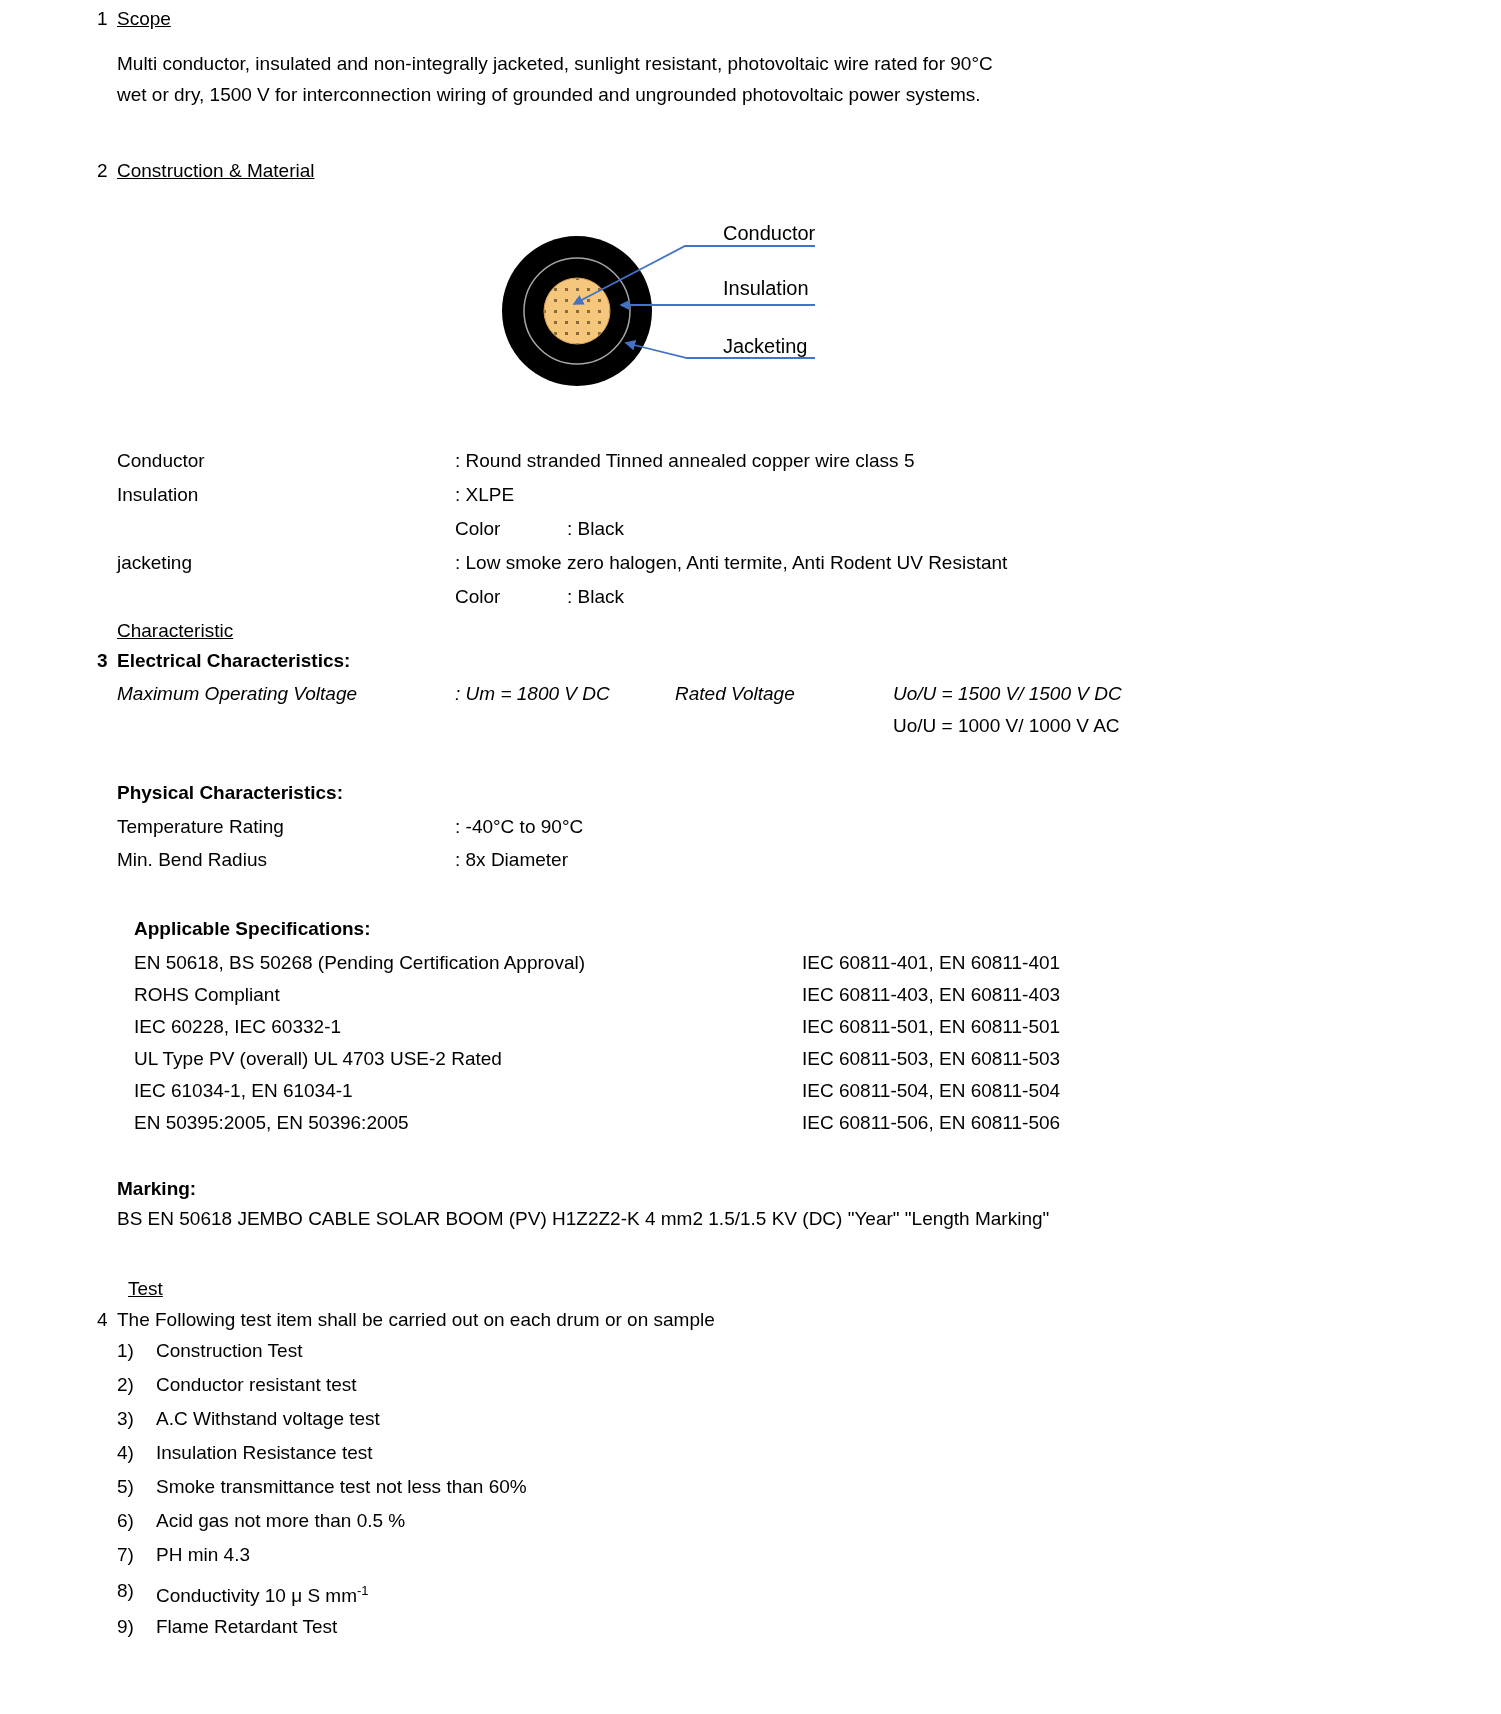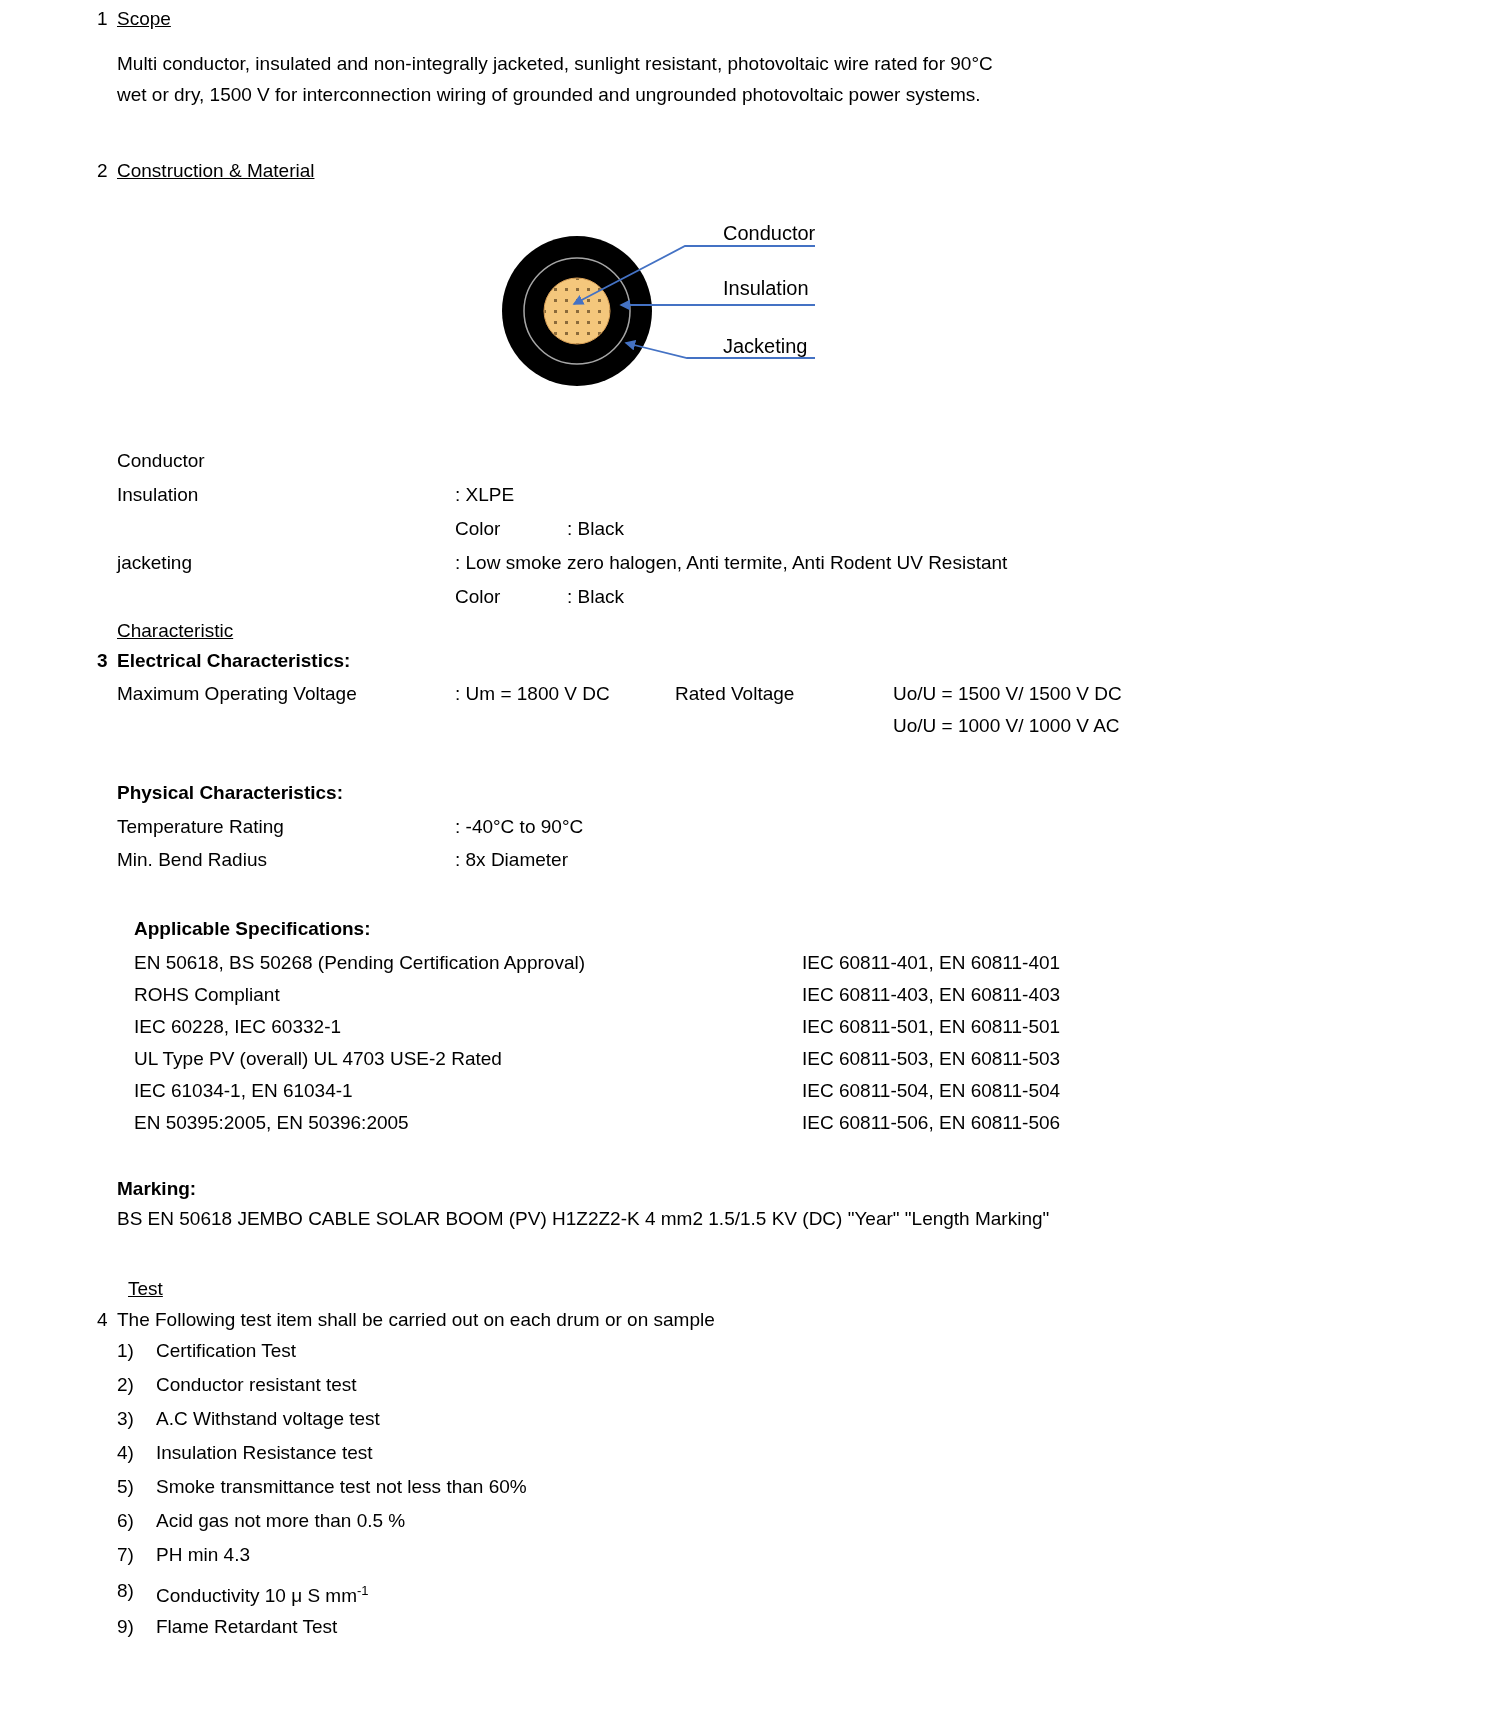--- a/index.html
+++ b/index.html
@@ -75,20 +75,21 @@
     <path d="M375,173 L247,173 L186,158" fill="none" stroke="#4472C4" stroke-width="1.8" marker-end="url(#arrow)"></path>
 
     <text x="283" y="55" font-size="20" fill="#000">Conductor</text>
     <text x="283" y="110" font-size="20" fill="#000">Insulation</text>
     <text x="283" y="168" font-size="20" fill="#000">Jacketing</text>
   </svg>
 
   <div class="abs" style="top:444px; left:117px;">
     <div class="kv-row">
       <span class="kv-label">Conductor</span>
+      <span>: Round stranded Tinned annealed copper wire class 5</span>
     </div>
     <div class="kv-row">
       <span class="kv-label">Insulation</span>
       <span>: XLPE</span>
     </div>
     <div class="kv-row">
       <span class="kv-label"></span>
       <span class="kv-sub">Color</span>
       <span>: Black</span>
     </div>
@@ -103,21 +104,21 @@
     </div>
   </div>
 
   <div class="abs underline" style="top:620px; left:117px;">Characteristic</div>
 
   <div class="abs" style="top:650px;">
     <div class="h-row bold">
       <span class="num">3</span>
       <span>Electrical Characteristics:</span>
     </div>
-    <div class="elec-row indent" style="margin-top:6px;">
+    <div class="elec-row indent" style="margin-top:6px;font-style:italic;">
       <span class="elec-label">Maximum Operating Voltage</span>
       <span class="elec-val">: Um = 1800 V DC</span>
       <span class="elec-label2">Rated Voltage</span>
       <span>Uo/U = 1500 V/ 1500 V DC</span>
     </div>
     <div class="elec-row indent">
       <span style="width:776px; flex:0 0 776px;"></span>
       <span>Uo/U = 1000 V/ 1000 V AC</span>
     </div>
   </div>
@@ -161,21 +162,21 @@
 
   <div class="abs" style="top:1278px;">
     <div class="underline" style="margin-left:31px;">Test</div>
     <div class="h-row" style="margin-top:9px;">
       <span class="num">4</span>
       <span>The Following test item shall be carried out on each drum or on sample</span>
     </div>
     <div class="indent" style="margin-top:3px;">
       <div class="list-row">
         <span class="list-num">1)</span>
-        <span>Certification Test</span>
+        <span>Construction Test</span>
       </div>
       <div class="list-row">
         <span class="list-num">2)</span>
         <span>Conductor resistant test</span>
       </div>
       <div class="list-row">
         <span class="list-num">3)</span>
         <span>A.C Withstand voltage test</span>
       </div>
       <div class="list-row">

